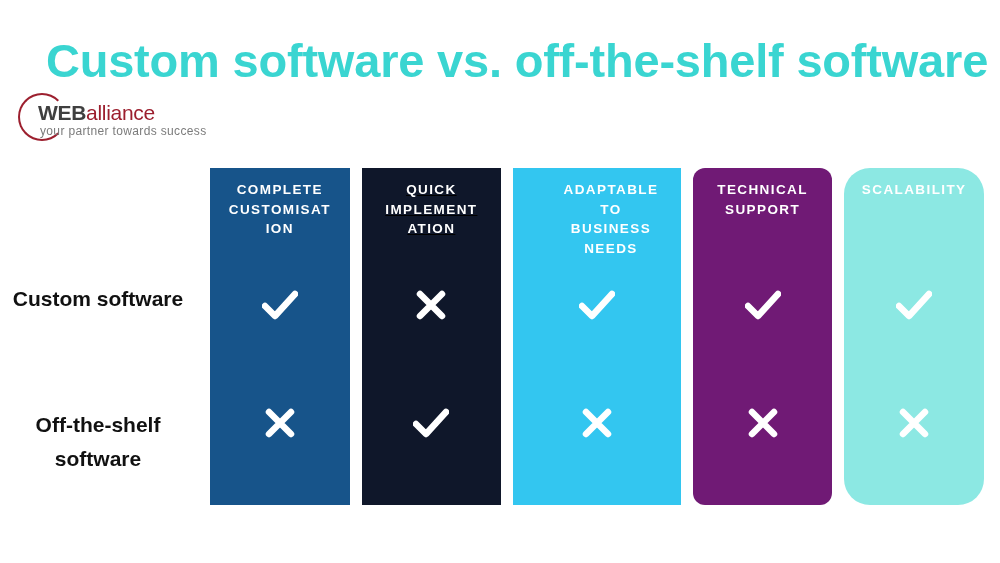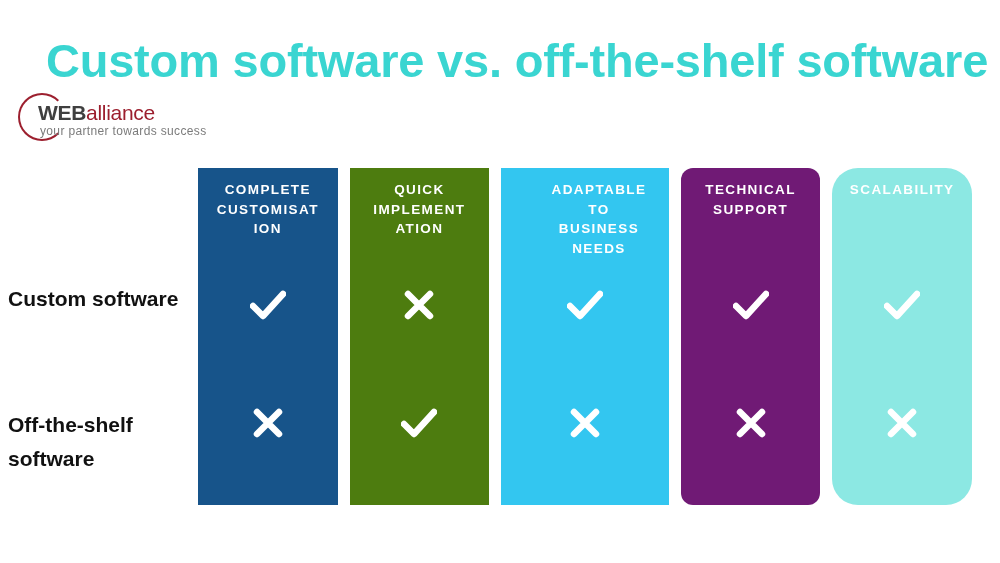--- a/index.html
+++ b/index.html
@@ -68,21 +68,21 @@
     top: 31px;
     font-size: 12px;
     color: #7b7b7b;
     letter-spacing: 0.35px;
     white-space: nowrap;
   }
 
   
   #table {
     position: absolute;
-    left: 198px;
+    left: 210px;
     top: 168px;
     width: 774px;
     height: 337px;
     display: flex;
     gap: 12px;
   }
   .column {
     flex: 1 1 0;
     display: flex;
     flex-direction: column;
@@ -112,21 +112,21 @@
   }
   .mark-row-1 { top: 117px; }
   .mark-row-2 { top: 235px; }
   .mark svg { display: inline-block; vertical-align: middle; }
 
   
   .row-label {
     position: absolute;
     left: 8px;
     width: 180px;
-    text-align: left;
+    text-align: center;
     font-size: 21px;
     font-weight: bold;
     color: #111111;
     line-height: 1.6;
   }
   #row-label-0 { top: 282px; }
   #row-label-1 { top: 392px; margin-top: 16px; }
 </style>
 </head>
 <body style="background: rgb(255, 255, 255);">
@@ -151,21 +151,21 @@
 CUSTOMISAT
 ION</div>
     <div class="mark mark-row-1"><svg width="36" height="30" viewBox="0 0 36 30" aria-hidden="true">
           <path d="M3 16 L13 26 L33 4" fill="none" stroke="#ffffff" stroke-width="6.5" stroke-linecap="round" stroke-linejoin="round"></path>
         </svg></div>
     <div class="mark mark-row-2"><svg width="32" height="30" viewBox="0 0 32 30" aria-hidden="true">
           <path d="M5 4 L27 26 M27 4 L5 26" fill="none" stroke="#ffffff" stroke-width="6.5" stroke-linecap="round" stroke-linejoin="round"></path>
         </svg></div>
   </div>
 
-  <div class="column" style="background: #4d7c0f;">
+  <div class="column" style="background: #0f172a; text-decoration: underline;">
     <div class="col-header">QUICK
 IMPLEMENT
 ATION</div>
     <div class="mark mark-row-1"><svg width="32" height="30" viewBox="0 0 32 30" aria-hidden="true">
           <path d="M5 4 L27 26 M27 4 L5 26" fill="none" stroke="#ffffff" stroke-width="6.5" stroke-linecap="round" stroke-linejoin="round"></path>
         </svg></div>
     <div class="mark mark-row-2"><svg width="36" height="30" viewBox="0 0 36 30" aria-hidden="true">
           <path d="M3 16 L13 26 L33 4" fill="none" stroke="#ffffff" stroke-width="6.5" stroke-linecap="round" stroke-linejoin="round"></path>
         </svg></div>
   </div>

